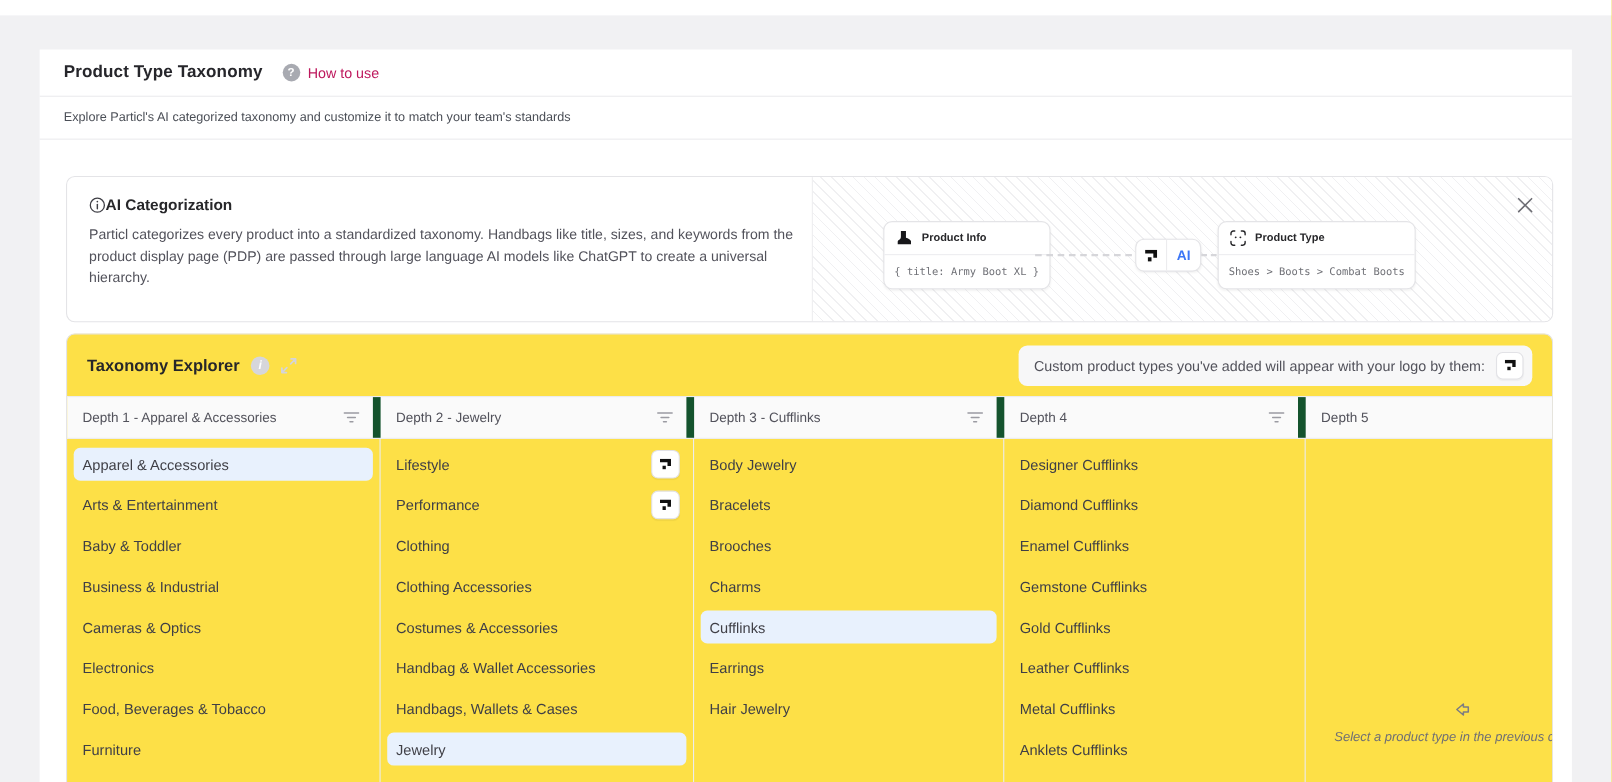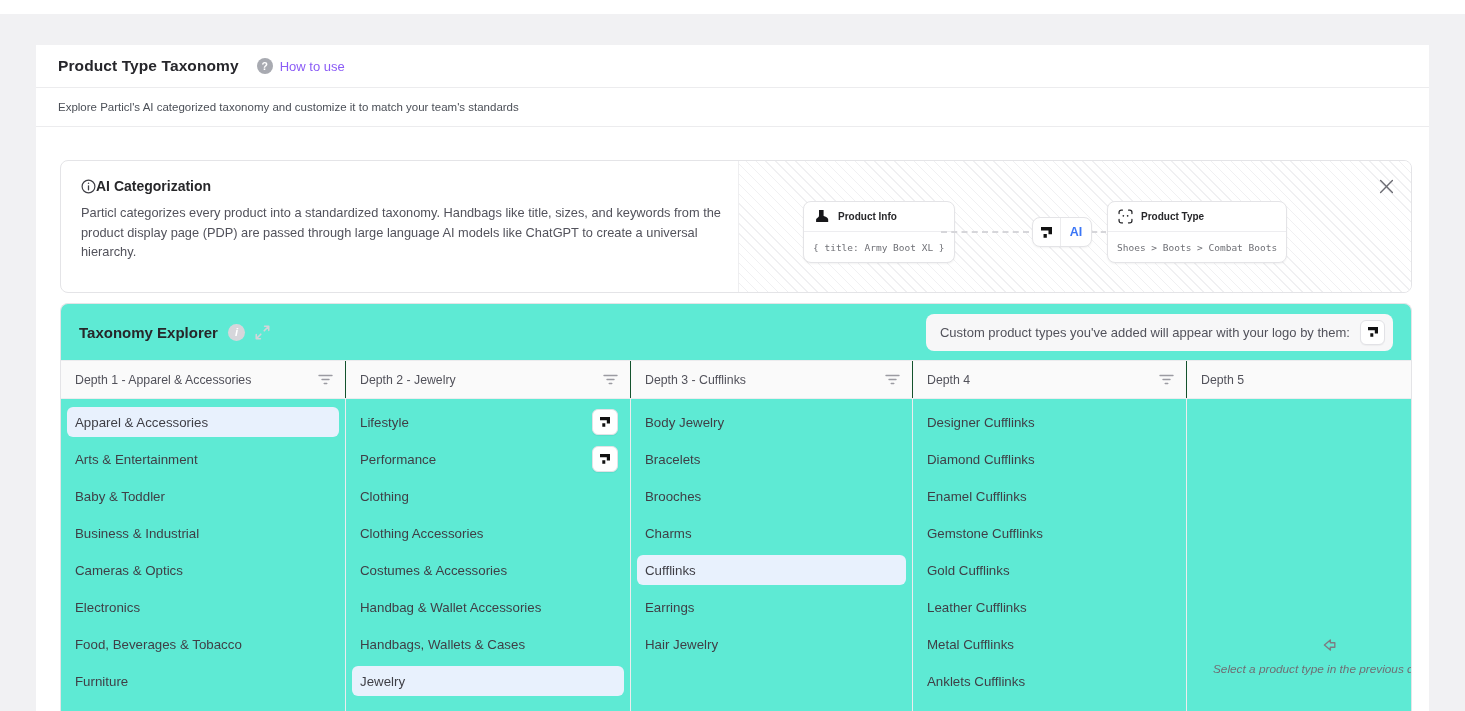--- a/index.html
+++ b/index.html
@@ -20,21 +20,21 @@
   .header-row {
     height:43px; display:flex; align-items:center; padding:0 22px;
     border-bottom:1px solid #ececee;
   }
   .page-title { font-size:15.5px; font-weight:700; color:#26262b; letter-spacing:.1px; }
   .help-wrap { display:flex; align-items:center; margin-left:18px; gap:7px; }
   .circle-help {
     width:16px; height:16px; border-radius:50%; background:#a8aab1; color:#fff;
     font-size:10.5px; font-weight:700; display:flex; align-items:center; justify-content:center;
   }
-  .help-label { font-size:13px; color:#8b5cf6; }
+  .help-label { font-size:13px; color:#be185d; }
 
   .subheader-row {
     height:39px; display:flex; align-items:center; padding:0 22px;
     border-bottom:1px solid #ececee; font-size:11.5px; color:#4b4f57;
   }
 
   
   .ai-card {
     position:absolute; left:24px; top:115px; width:1352px; height:133px;
     border:1px solid #e4e4e7; border-radius:8px; overflow:hidden; display:flex;
@@ -72,21 +72,21 @@
     box-shadow:0 1px 2px rgba(0,0,0,.05);
   }
   .ai-node .node-logo { width:28px; display:flex; align-items:center; justify-content:center; height:100%; border-right:1px solid #ececee; }
   .ai-node .node-label { width:30px; text-align:center; font-size:12.5px; font-weight:700; }
   .close-btn { position:absolute; right:16px; top:16px; width:18px; height:18px; cursor:pointer; display:flex; align-items:center; justify-content:center; }
 
   
   .explorer-card {
     position:absolute; left:24px; top:258px; width:1352px; height:408px;
     border:1px solid #e4e4e7; border-bottom:none; border-radius:8px 8px 0 0;
-    overflow:hidden; background:#5eead4;
+    overflow:hidden; background:#fde047;
   }
   .explorer-title-row {
     height:56px; display:flex; align-items:center; justify-content:space-between; padding:0 18px;
   }
   .etr-left { display:flex; align-items:center; gap:10px; }
   .explorer-title { font-size:15px; font-weight:700; color:#27272a; }
   .circle-info {
     width:17px; height:17px; border-radius:50%; background:#d6d6db; color:#fff;
     font-size:11px; font-weight:700; display:flex; align-items:center; justify-content:center;
     font-style:italic;
@@ -100,21 +100,21 @@
     display:flex; align-items:center; justify-content:center; flex:none;
     box-shadow:0 1px 1px rgba(0,0,0,.04);
   }
 
   .columns-header {
     height:39px; display:flex; background:#fafafa;
     border-top:1px solid #ececee; border-bottom:1px solid #ececee;
   }
   .col-h {
     display:flex; align-items:center; justify-content:space-between;
-    padding:0 12px 0 14px; border-right:1px solid #14532d;
+    padding:0 12px 0 14px; border-right:7px solid #14532d;
     font-size:12.3px; color:#52525b; flex:none;
   }
   .col-h:last-child { border-right:none; flex:1; }
   .columns-body { display:flex; height:312px; }
   .col { flex:none; border-right:1px solid #ececee; padding-top:8px; position:relative; }
   .col:last-child { border-right:none; flex:1; }
   .c1,.h1 { width:285px; } .c2,.h2 { width:285px; } .c3,.h3 { width:282px; } .c4,.h4 { width:274px; }
   .item {
     height:30px; margin:0 6px 7px 6px; padding:0 6px 0 8px; border-radius:6px;
     display:flex; align-items:center; justify-content:space-between;

